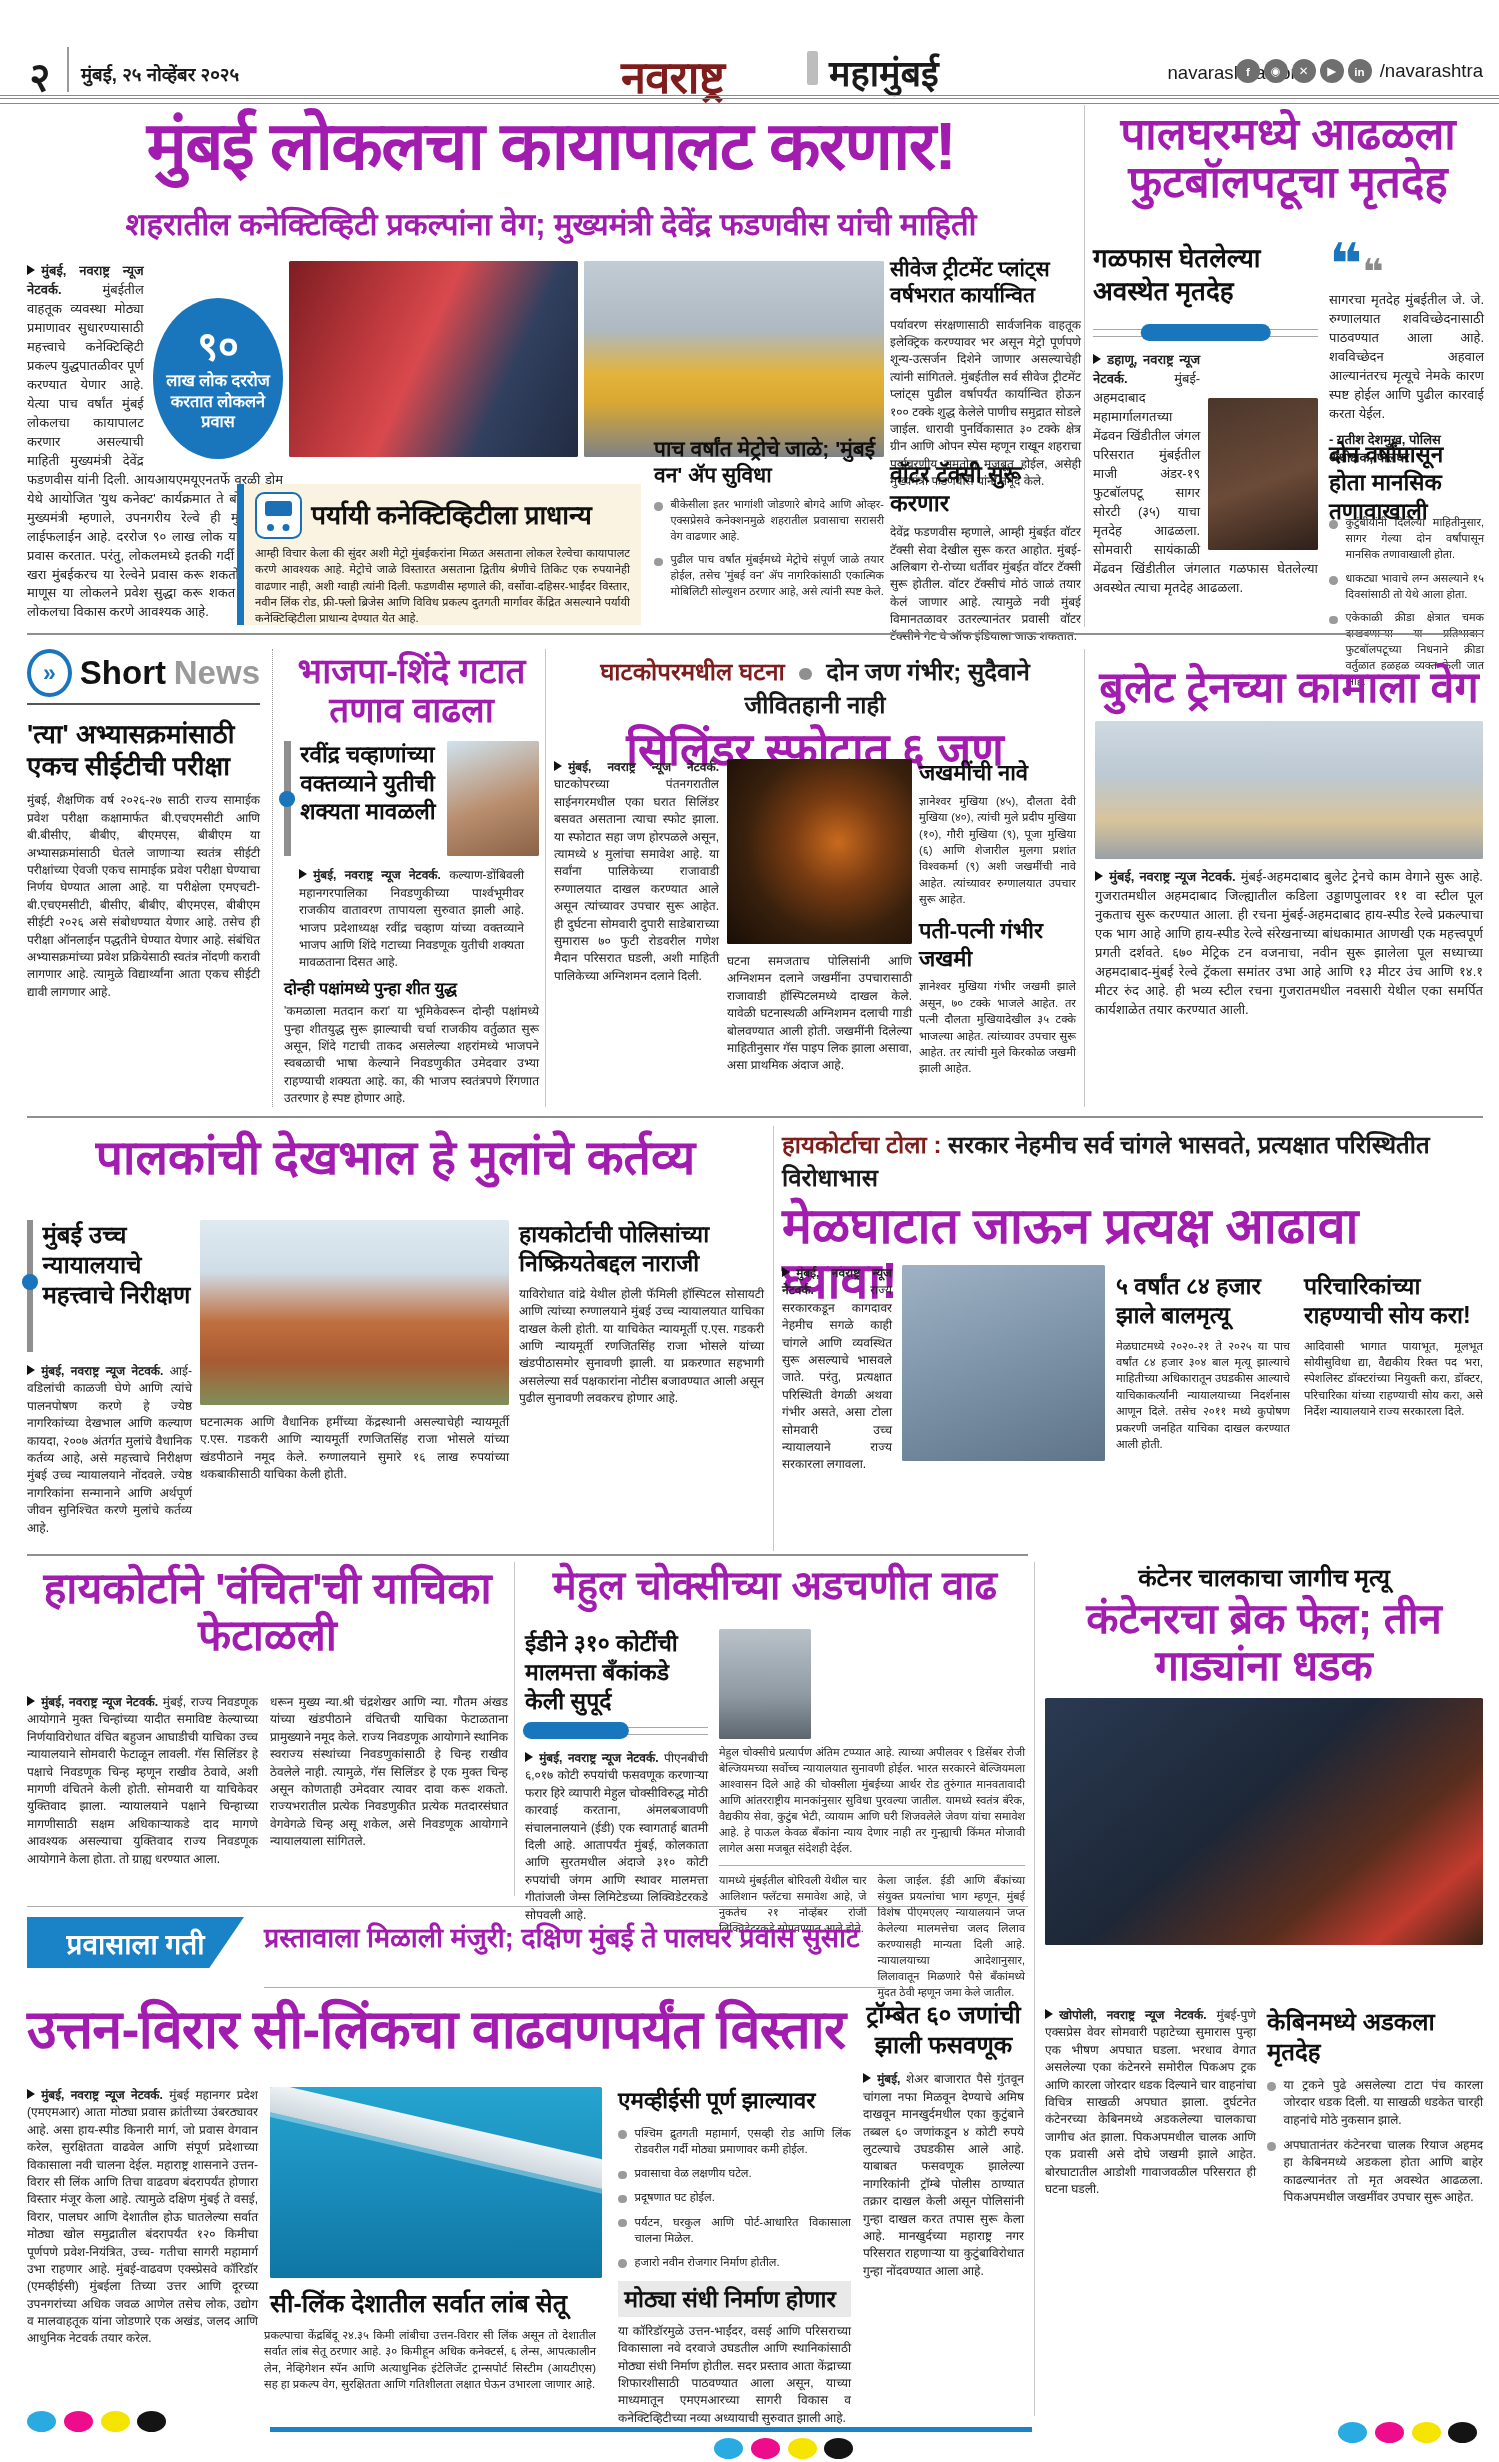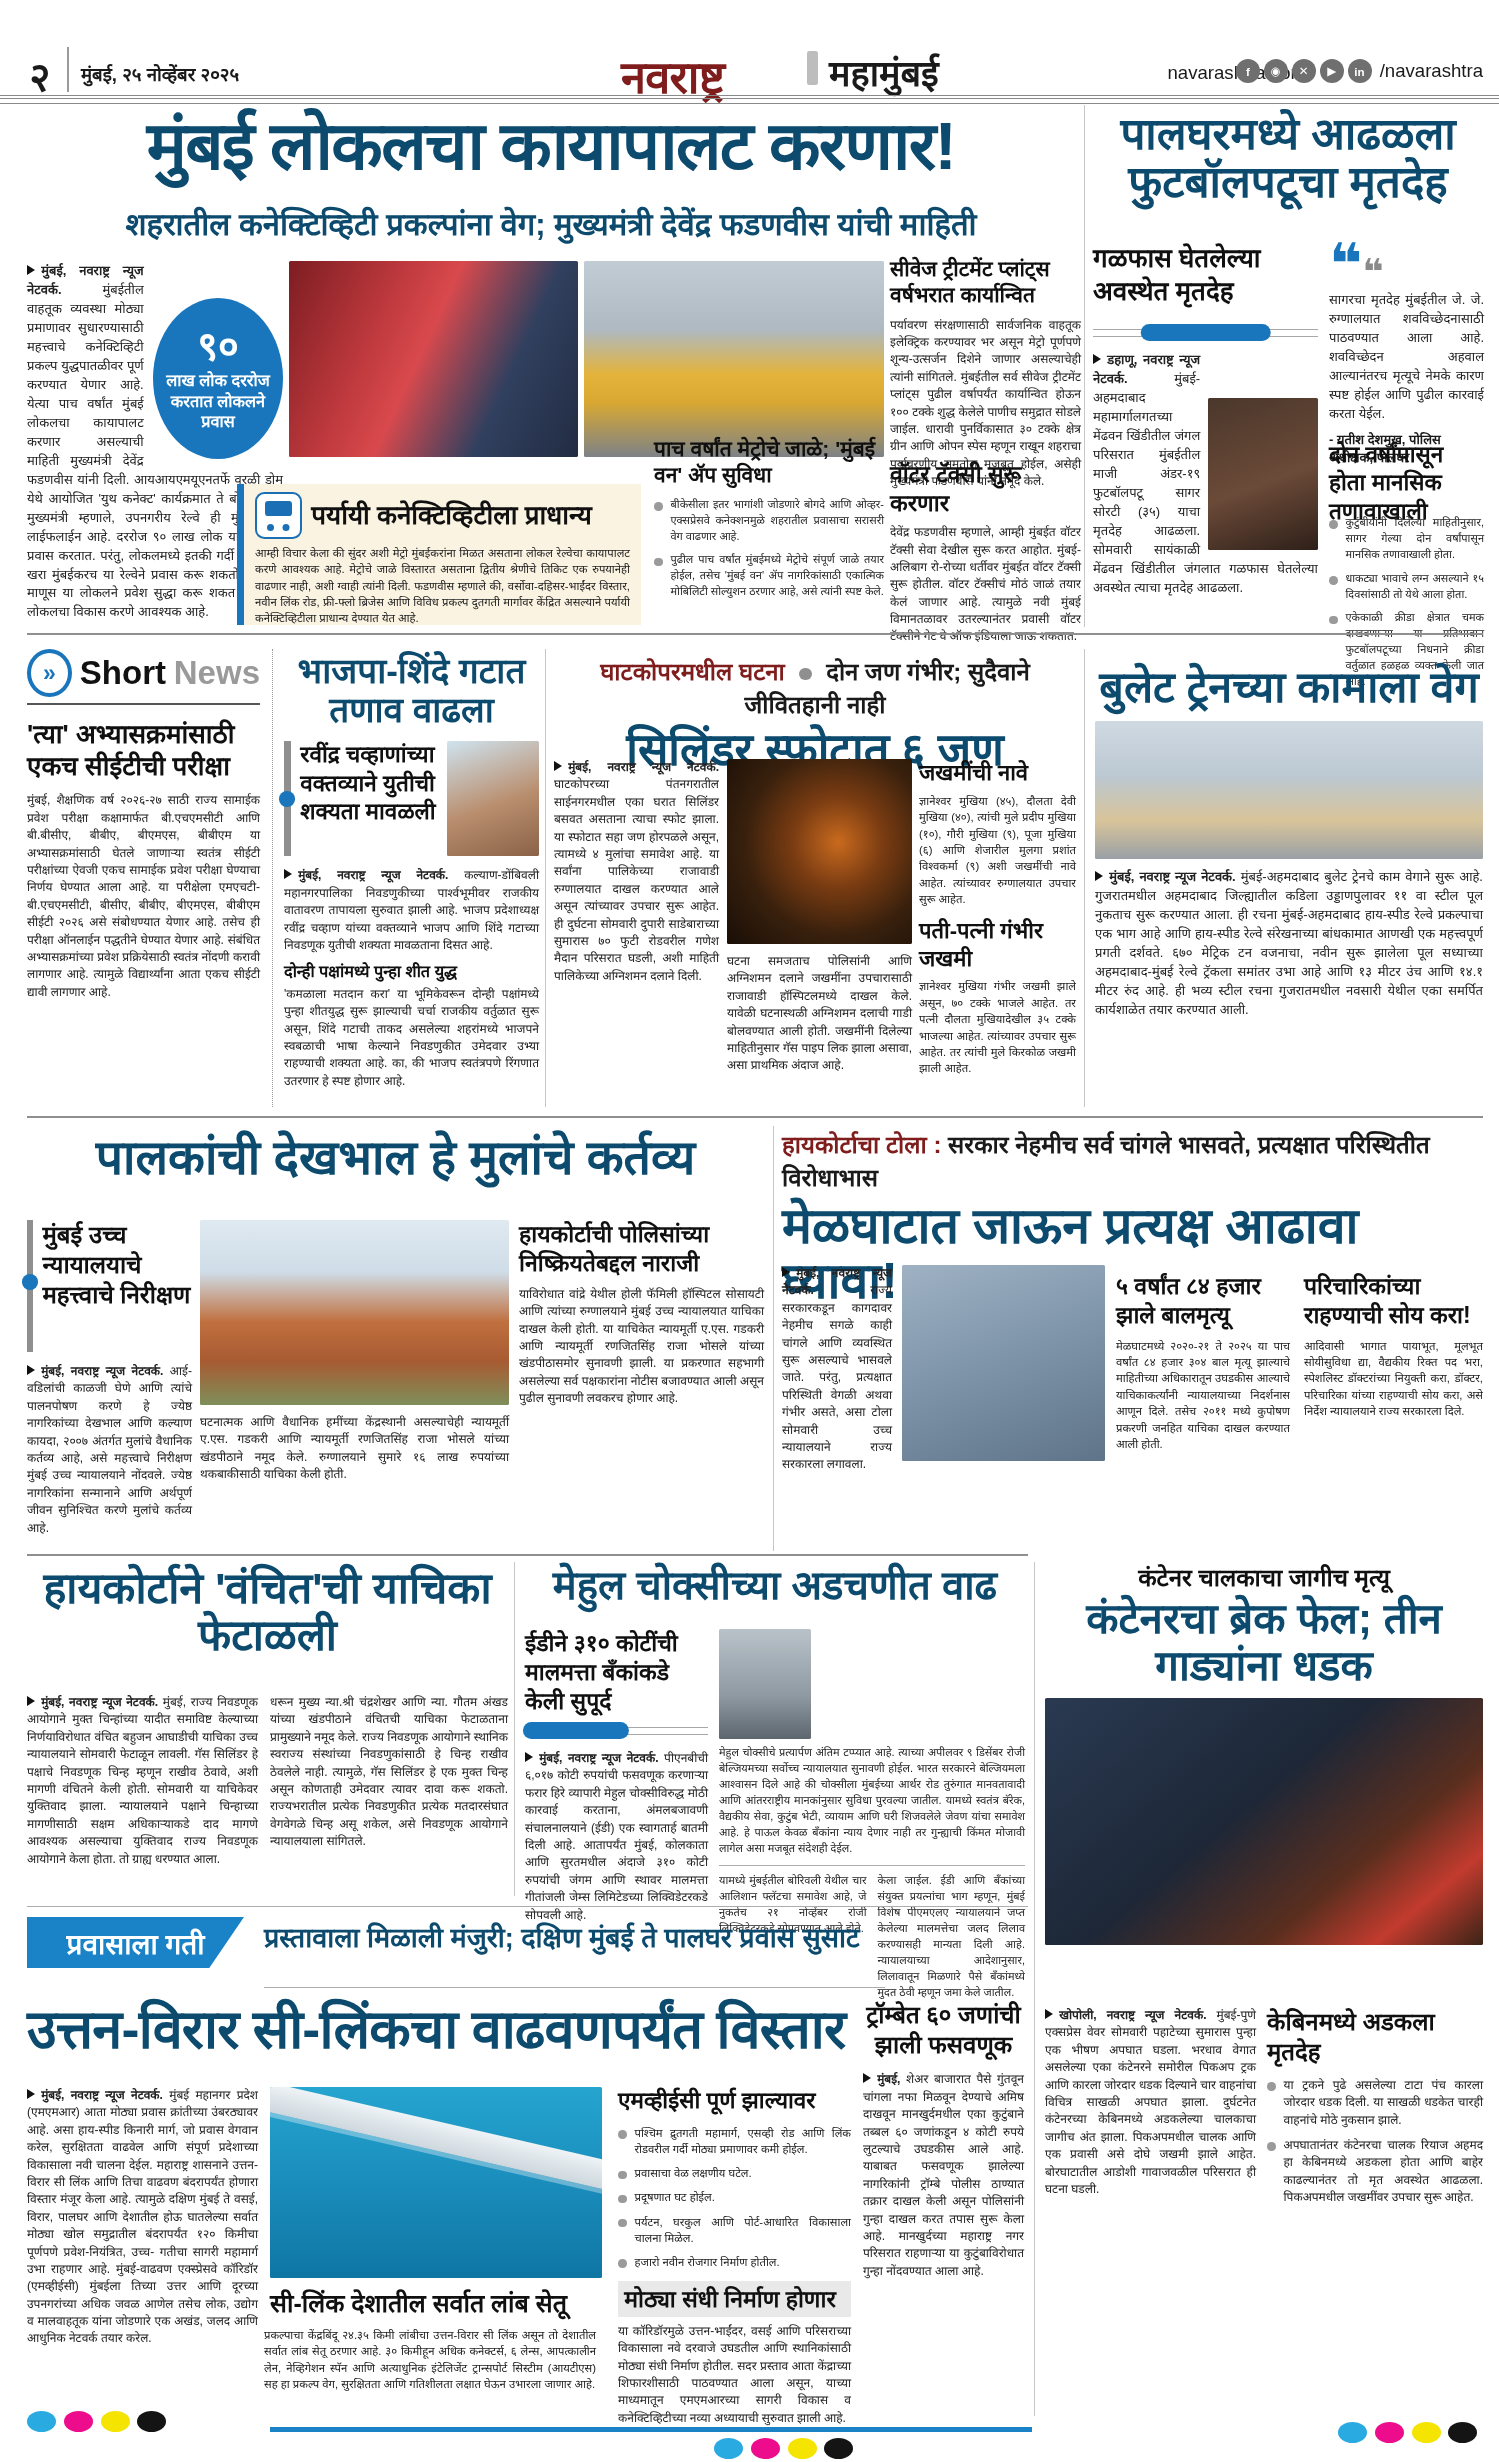--- a/index.html
+++ b/index.html
@@ -1,19 +1,19 @@
 <!DOCTYPE html>
 <html style="font-size:12.4px"><head>
 <meta charset="utf-8">
 <style>
   html,body{margin:0;padding:0;background:#e8e8e8}
   #page{position:relative;width:1500px;height:2462px;background:#fff;
         font-family:"Liberation Sans","DejaVu Sans",sans-serif;color:#1a1a1a;overflow:hidden}
   .abs{position:absolute}
-  .hl{font-weight:800;color:#0c4a6e;line-height:1.1}
+  .hl{font-weight:800;color:#a21caf;line-height:1.1}
   .center{text-align:center}
   .body-txt{font-size:13px;line-height:1.46;text-align:justify;color:#222}
   .small-txt{font-size:12px;line-height:1.45;text-align:justify;color:#222}
   .dl{font-weight:700}
   .tri{display:inline-block;width:0;height:0;border-top:5.4px solid transparent;border-bottom:5.4px solid transparent;border-left:8.5px solid #111;margin-right:6.2px}
   .red{color:#7f1d1d}
   .subhead{font-weight:800;color:#101010;line-height:1.26}
   .photo{position:absolute;overflow:hidden;border-radius:1.6px}
   .vrule{position:absolute;width:0.8px;background:#c7c7c7}
   .hrule{position:absolute;height:0.8px;background:#adadad}
@@ -190,21 +190,21 @@
 
   <div class="abs" style="left:284px;top:652px;width:255px">
     <div class="hl center" style="font-size:35px">भाजपा-शिंदे गटात तणाव वाढला</div>
     <div style="display:flex;gap:9.3px;margin-top:12.4px">
       <div style="flex:0 0 auto;width:7px;background:#8f8f8f;position:relative">
         <span style="position:absolute;left:-4.7px;top:50px;width:15.5px;height:15.5px;border-radius:50%;background:#1976bc"></span>
       </div>
       <div class="subhead" style="font-size:22.5px;width:138px">रवींद्र चव्हाणांच्या वक्तव्याने युतीची शक्यता मावळली</div>
       <div class="photo ph-chavan" style="position:static;width:92px;height:115px;flex:0 0 auto"></div>
     </div>
-    <p class="small-txt" style="margin:11px 0 0"><span class="tri"></span><b class="dl">मुंबई, नवराष्ट्र न्यूज नेटवर्क.</b>
+    <p class="small-txt" style="margin:11px 15px 0"><span class="tri"></span><b class="dl">मुंबई, नवराष्ट्र न्यूज नेटवर्क.</b>
       <span>कल्याण-डोंबिवली महानगरपालिका निवडणुकीच्या पार्श्वभूमीवर राजकीय वातावरण तापायला सुरुवात झाली आहे. भाजप प्रदेशाध्यक्ष रवींद्र चव्हाण यांच्या वक्तव्याने भाजप आणि शिंदे गटाच्या निवडणूक युतीची शक्यता मावळताना दिसत आहे.</span></p>
     <div class="subhead" style="font-size:16.3px;margin-top:6.2px">दोन्ही पक्षांमध्ये पुन्हा शीत युद्ध</div>
     <p class="small-txt" style="margin:4.7px 0 0">'कमळाला मतदान करा' या भूमिकेवरून दोन्ही पक्षांमध्ये पुन्हा शीतयुद्ध सुरू झाल्याची चर्चा राजकीय वर्तुळात सुरू असून, शिंदे गटाची ताकद असलेल्या शहरांमध्ये भाजपने स्वबळाची भाषा केल्याने निवडणुकीत उमेदवार उभ्या राहण्याची शक्यता आहे. का, की भाजप स्वतंत्रपणे रिंगणात उतरणार हे स्पष्ट होणार आहे.</p>
   </div>
   <div class="vrule" style="left:545px;top:649px;height:458px"></div>
 
   <div class="abs center" style="left:554px;top:654px;width:522px">
     <div style="font-size:24px"><span class="kicker-red red" style="font-weight:800">घाटकोपरमधील घटना</span>
       <span style="display:inline-block;width:12.4px;height:12.4px;border-radius:50%;background:#8f8f8f;margin:0 7.8px"></span>
       <b>दोन जण गंभीर; सुदैवाने जीवितहानी नाही</b></div>

